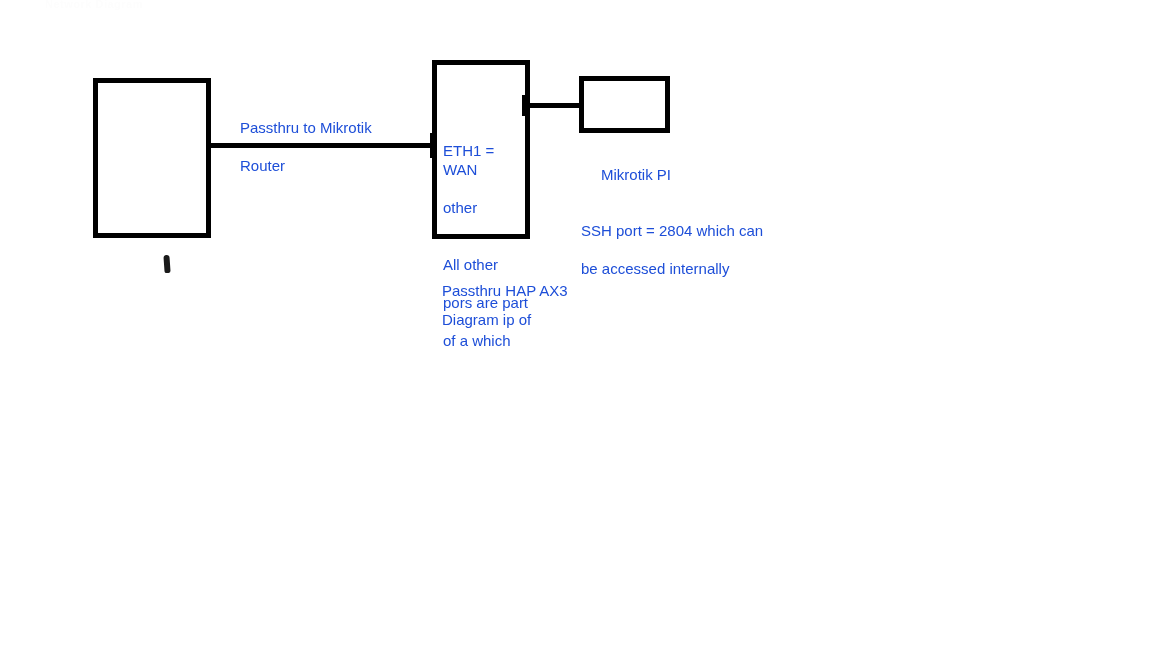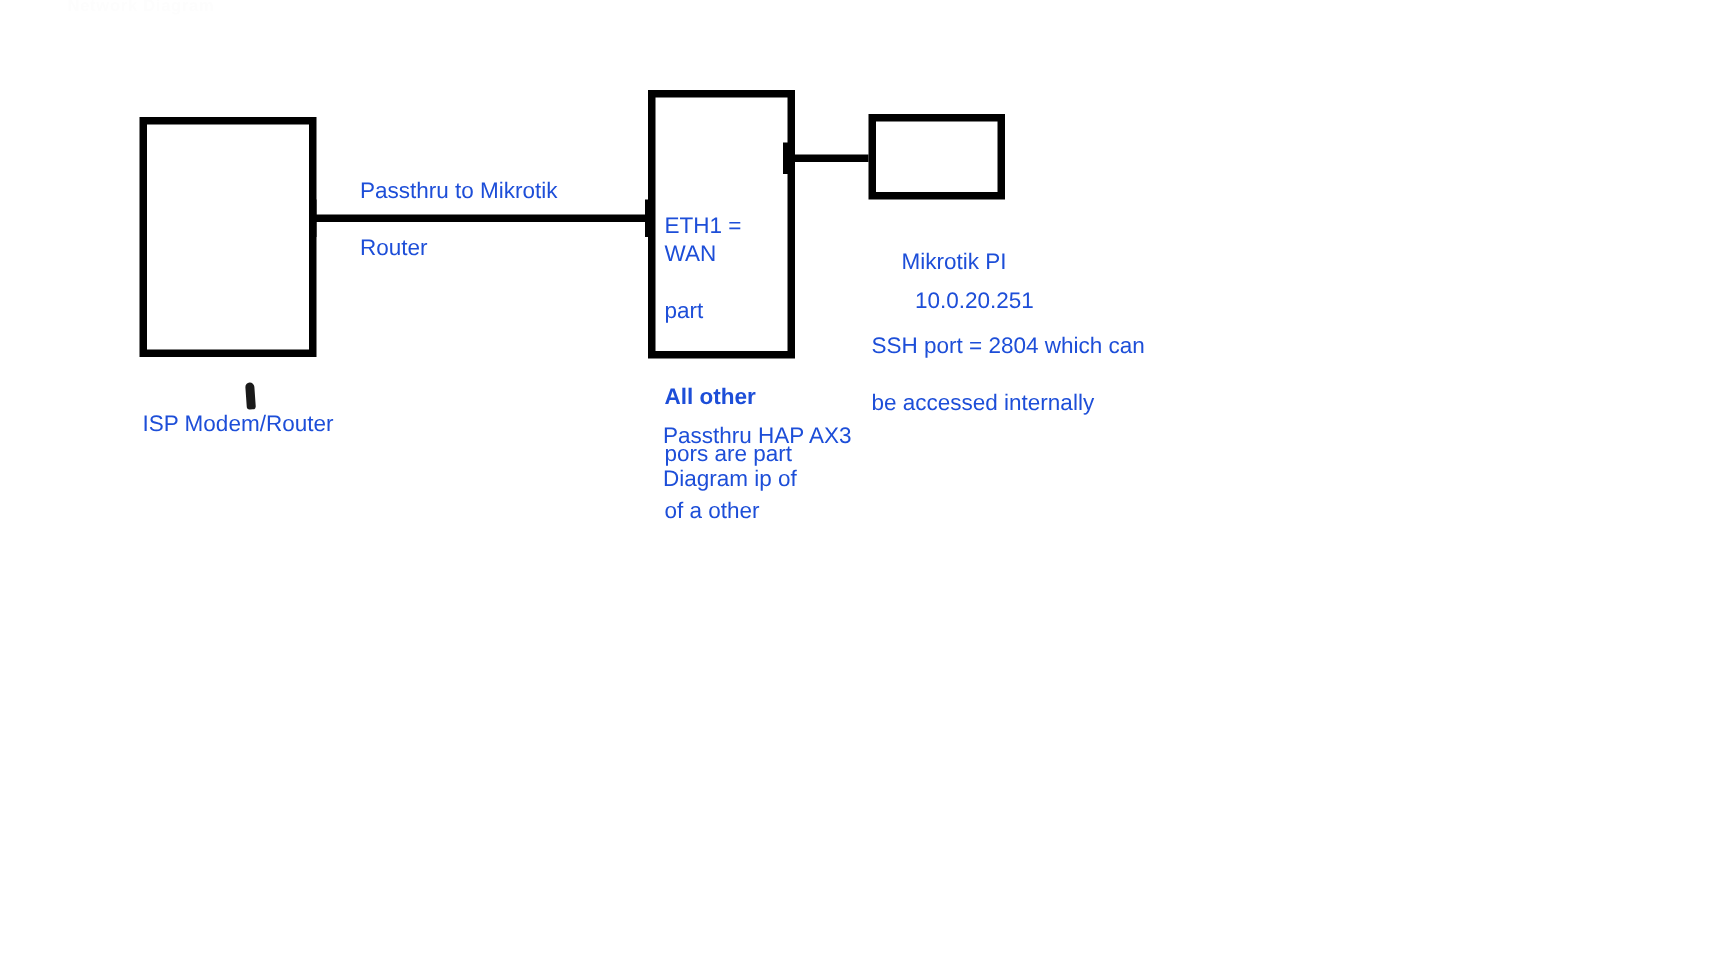--- a/index.html
+++ b/index.html
@@ -55,21 +55,21 @@
   
   .text-block {
     position: absolute;
     font-size: 15px;
     line-height: 19px;
     color: #1d4ed8;
     white-space: pre-line;
   }
   .text-block p { margin: 0; }
   .text-block p + p { margin-top: 0px; }
-  .spacer-para { margin-top: 19px !important; font-weight: bold; }
+  .spacer-para { margin-top: 19px !important; }
 
   #label-passthru      { left: 240px; top: 99px;  width: 160px; }
   #label-isp           { left: 95px;  top: 254px; width: 180px; }
   #mikrotik-inner-text { left: 443px; top: 122px; width: 86px; }
   #label-mikrotik-name { left: 442px; top: 262px; width: 180px; }
   #label-mikrotik-ip   { left: 442px; top: 291px; width: 180px; }
   #label-pi-name       { left: 601px; top: 146px; width: 160px; }
   #label-pi-ip         { left: 610px; top: 172px; width: 160px; }
   #label-pi-ssh        { left: 581px; top: 202px; width: 200px; }
 
@@ -99,58 +99,52 @@
   }
 </style>
 </head>
 <body>
 
 <div class="canvas">
 
   <div id="top-remnant">Network Diagram</div>
 
   <div id="isp-box" class="node-box"></div>
-  <div id="label-isp" class="text-block">
-    <p>ISP Modem/Router</p>
-  </div>
 
   <div id="link-isp-mikrotik" class="link link-h"></div>
   <div id="nub-isp-left" class="nub"></div>
   <div id="nub-isp-right" class="nub"></div>
   <div id="label-passthru" class="text-block">
     <p>Passthru to Mikrotik</p>
     <p>Router</p>
   </div>
 
   <div id="mikrotik-box" class="node-box"></div>
   <div id="mikrotik-inner-text" class="text-block">
     <p>ETH1 = WAN</p>
-    <p>part</p>
+    <p>other</p>
     <p class="spacer-para">All other</p>
     <p>pors are part</p>
-    <p>of a other</p>
+    <p>of a which</p>
   </div>
   <div id="label-mikrotik-name" class="text-block">
     <p>Passthru HAP AX3</p>
   </div>
   <div id="label-mikrotik-ip" class="text-block">
     <p>Diagram ip of</p>
   </div>
 
   <div id="link-mikrotik-pi" class="link link-h"></div>
   <div id="nub-pi-left" class="nub"></div>
   <div id="nub-pi-right" class="nub"></div>
 
   <div id="pi-box" class="node-box"></div>
   <div id="label-pi-name" class="text-block">
     <p>Mikrotik PI</p>
   </div>
-  <div id="label-pi-ip" class="text-block">
-    <p>10.0.20.251</p>
-  </div>
   <div id="label-pi-ssh" class="text-block">
     <p>SSH port = 2804 which can</p>
     <p>be accessed internally</p>
   </div>
 
   <div id="mouse-cursor"></div>
 
 </div>
 
 </body></html>

